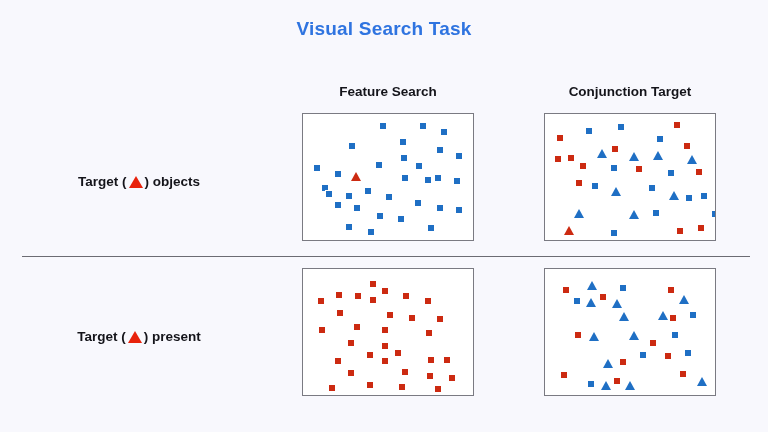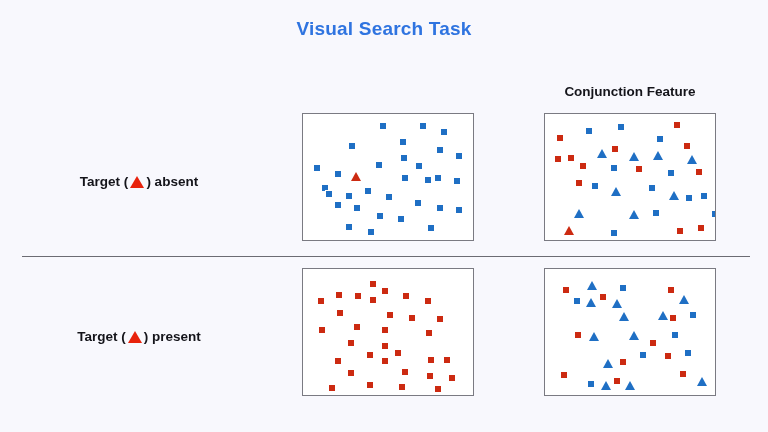--- a/index.html
+++ b/index.html
@@ -132,26 +132,27 @@
   .item.triangle.red  { border-bottom: 9px solid #cc2a11; }
 </style>
 </head>
 <body>
 
 <div id="figure">
 
   <div class="title">Visual Search Task</div>
 
 
-  <div class="col-header" id="col-header-conjunction">Conjunction Feature</div>
+  <div class="col-header" id="col-header-feature">Feature Search</div>
+  <div class="col-header" id="col-header-conjunction">Conjunction Target</div>
 
   <div class="row-label" id="row-label-present">
     <span>Target (</span>
     <span class="tri-glyph"></span>
-    <span>) absent</span>
+    <span>) objects</span>
   </div>
 
   <div class="row-label" id="row-label-absent">
     <span>Target (</span>
     <span class="tri-glyph"></span>
     <span>) present</span>
   </div>
 
   <div class="divider"></div>
 

